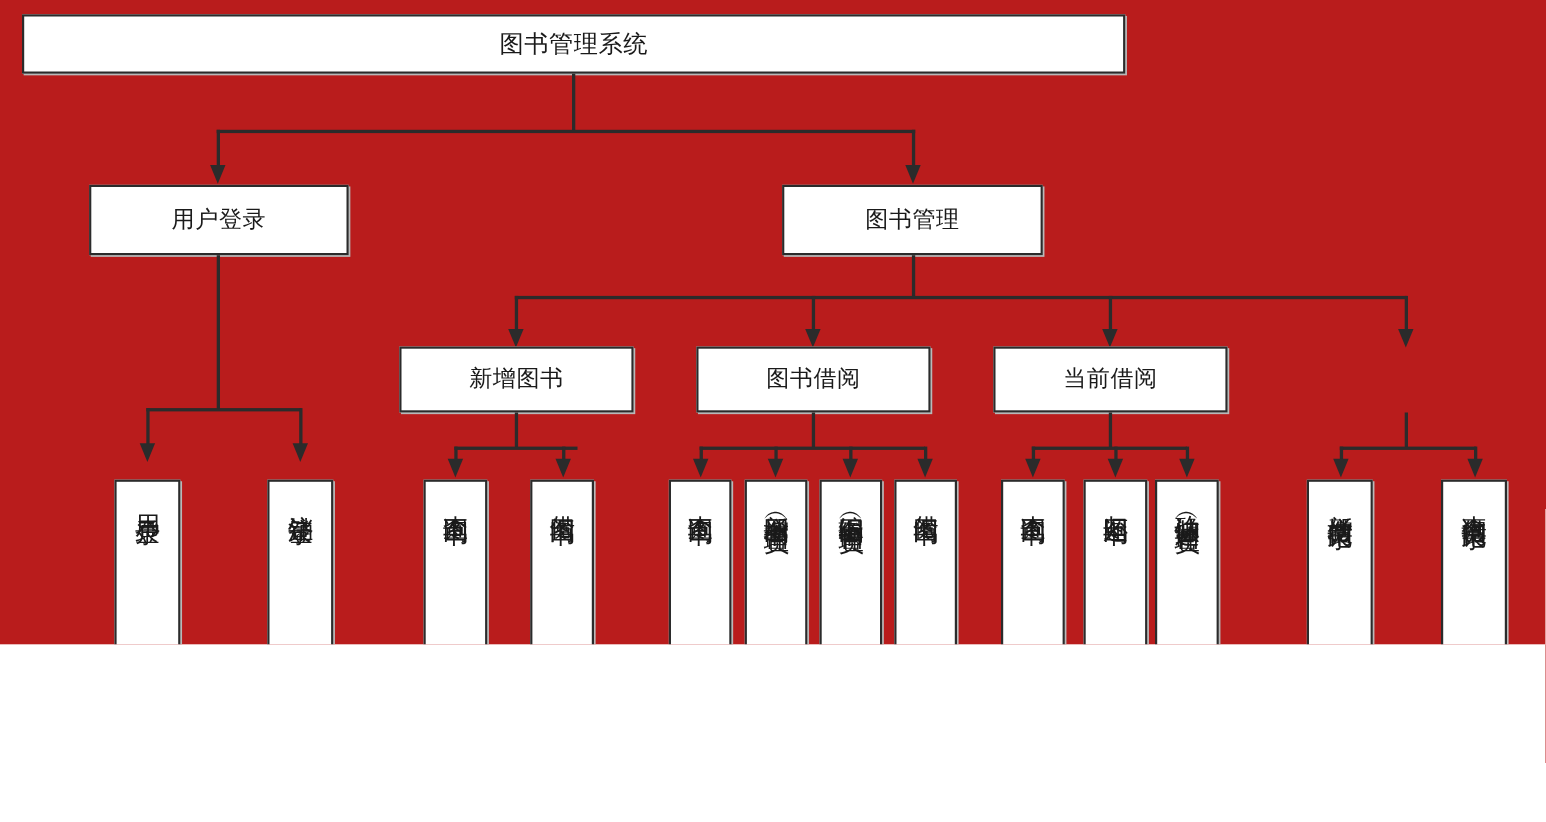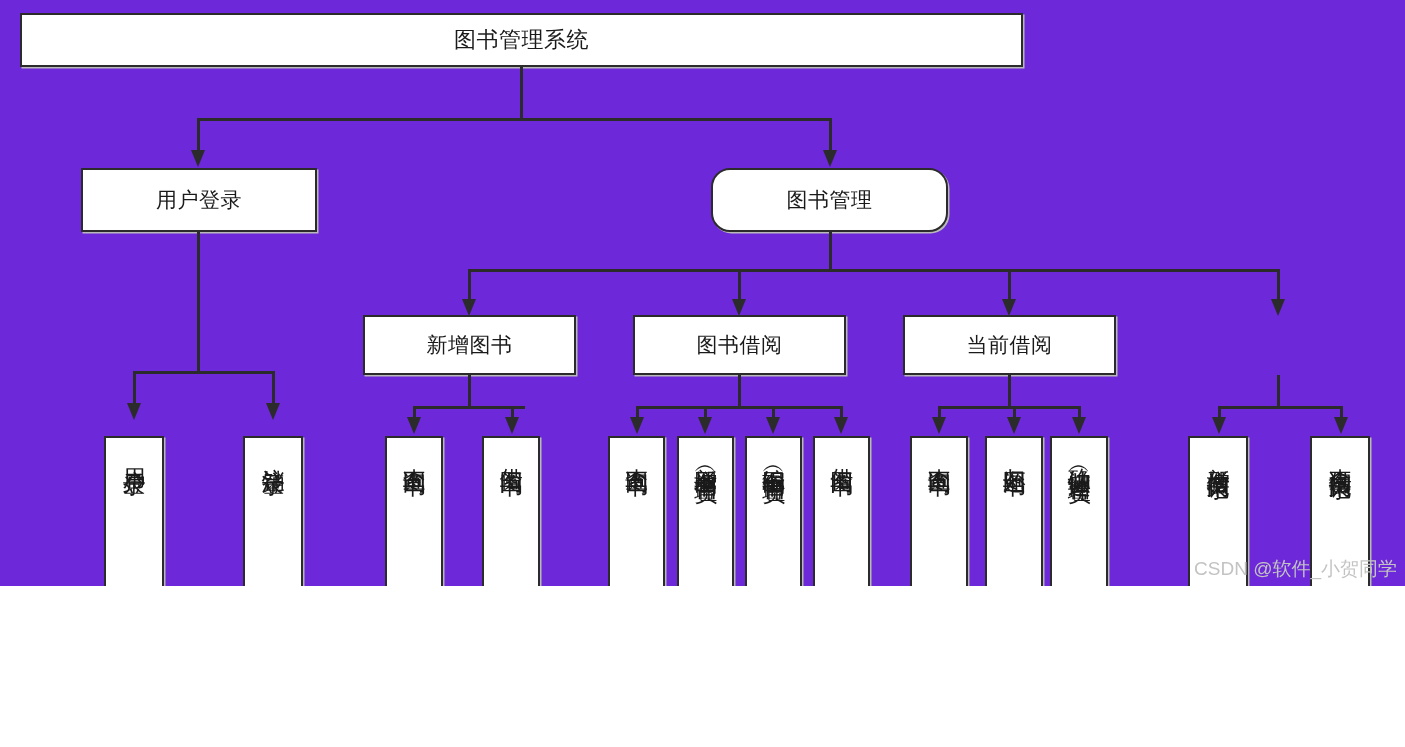--- a/index.html
+++ b/index.html
@@ -8,21 +8,21 @@
     padding: 0;
     background: #ffffff;
   }
   body {
     font-family: "Liberation Sans", "DejaVu Sans", sans-serif;
   }
   #canvas {
     position: relative;
     width: 1405px;
     height: 586px;
-    background: #6d28d9;
+    background: #b91c1c;
     overflow: hidden;
   }
 
   
   .node {
     position: absolute;
     box-sizing: border-box;
     background: #ffffff;
     border: 2.5px solid #2b2b2b;
     box-shadow: 1.5px 1.5px 0 0 #b9b9b9;
@@ -104,21 +104,21 @@
   <div class="seg h" style="left:197px; top:118px; width:635px;"></div>
   <div class="seg v" style="left:197px; top:118px; height:36px;"></div>
   <div class="arrow" style="left:190.5px; top:150px;"></div>
   <div class="seg v" style="left:829px; top:118px; height:36px;"></div>
   <div class="arrow" style="left:822.5px; top:150px;"></div>
 
   <div class="node horiz" style="left:81px; top:168px; width:236px; height:64px;">
     <span class="label">用户登录</span>
   </div>
 
-  <div class="node horiz" style="left:711px; top:168px; width:237px; height:64px;border-radius:19px;">
+  <div class="node horiz" style="left:711px; top:168px; width:237px; height:64px;">
     <span class="label">图书管理</span>
   </div>
 
   <div class="seg v" style="left:197px; top:232px; height:141px;"></div>
   <div class="seg h" style="left:133px; top:371px; width:141px;"></div>
   <div class="seg v" style="left:133px; top:371px; height:35px;"></div>
   <div class="arrow" style="left:126.5px; top:403px;"></div>
   <div class="seg v" style="left:272px; top:371px; height:35px;"></div>
   <div class="arrow" style="left:265.5px; top:403px;"></div>
 
@@ -214,15 +214,14 @@
     <span class="label">确认归还（管理员）</span>
   </div>
 
   <div class="node leaf" style="left:1188px; top:436px; width:60px; height:299px;">
     <span class="label">新增借阅记录</span>
   </div>
   <div class="node leaf" style="left:1310px; top:436px; width:60px; height:299px;">
     <span class="label">查询借阅记录</span>
   </div>
 
-  <div id="watermark">CSDN @软件_小贺同学</div>
 
 </div>
 
 </body></html>

